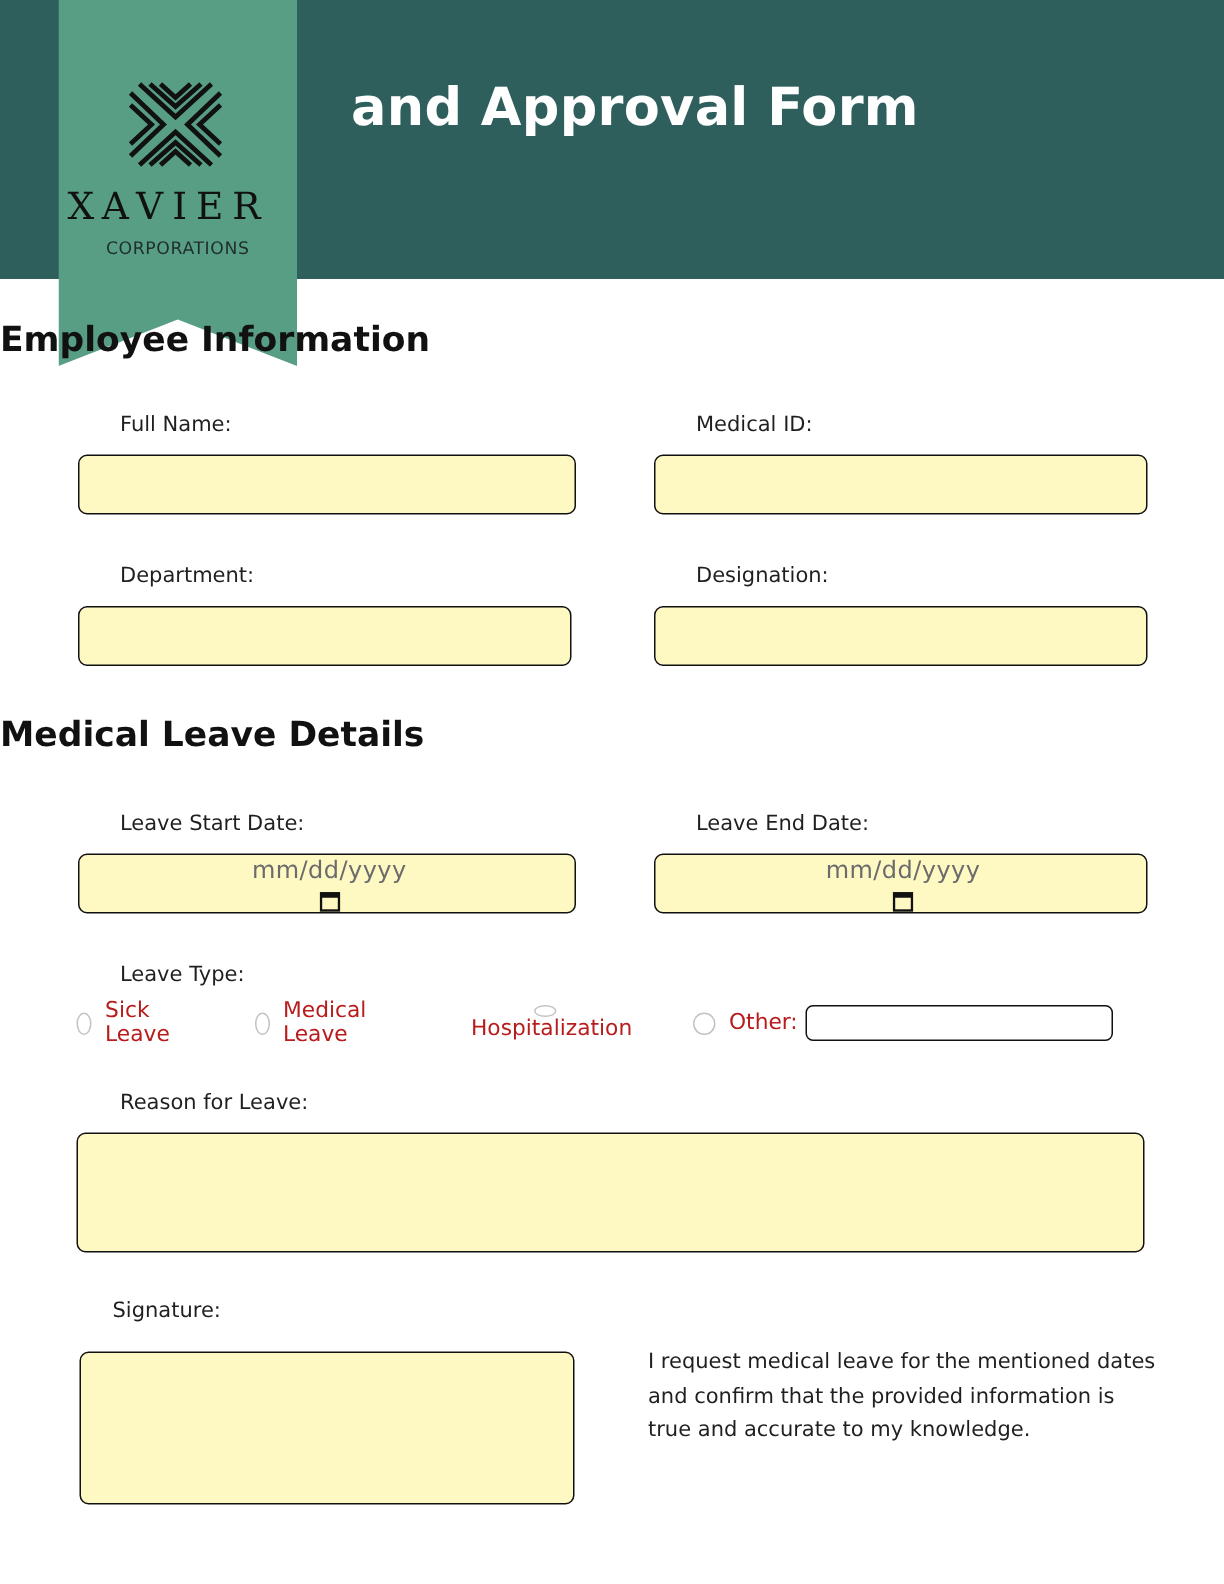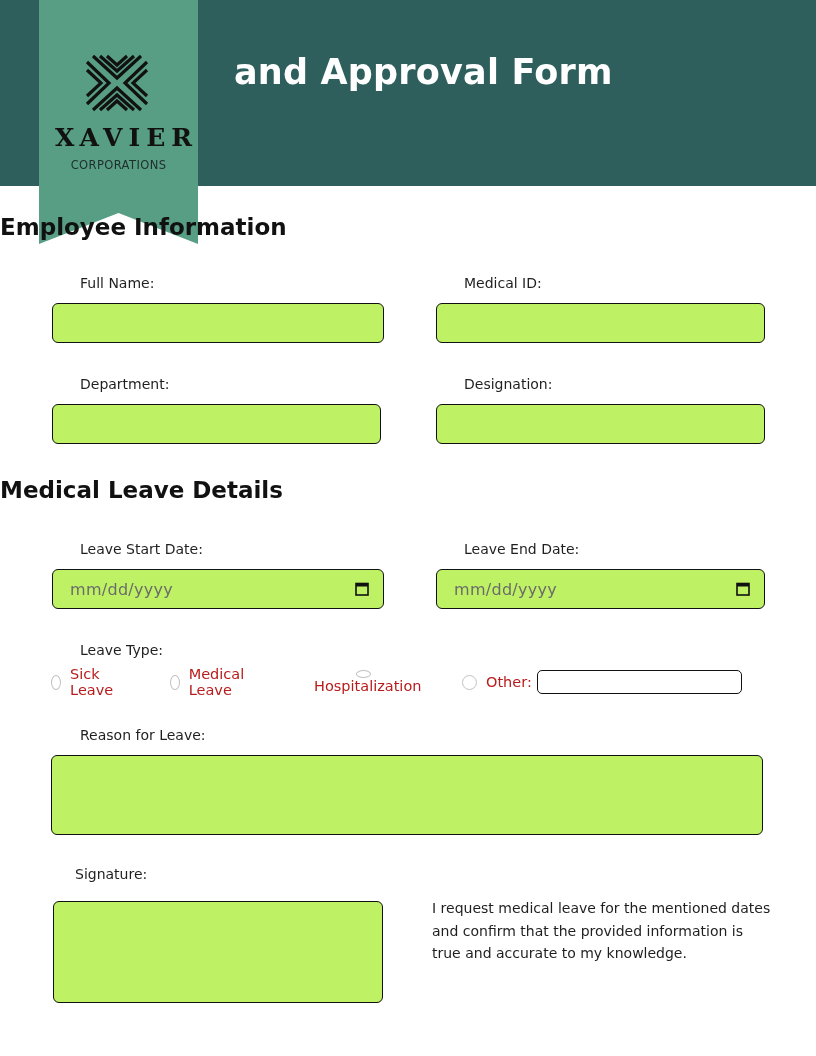--- a/index.html
+++ b/index.html
@@ -5,26 +5,26 @@
   * { box-sizing: border-box; margin: 0; padding: 0; }
   html, body { width: 816px; height: 1056px; background: #ffffff; overflow: hidden; }
   body { position: relative; font-family: "DejaVu Sans", sans-serif; color: #1a1a1a; }
 
   .header { position: absolute; left: 0; top: 0; width: 816px; height: 186px; background: #2e5f5c; }
   .title { position: absolute; left: 234px; top: 48px; width: 560px; color: #ffffff; font-family: "DejaVu Sans", sans-serif; font-weight: bold; font-size: 35px; line-height: 48px; letter-spacing: 0.2px; }
 
   .ribbon { position: absolute; left: 39px; top: 0; width: 159px; height: 244px; }
   .ribbon svg.bg { position: absolute; left: 0; top: 0; }
   .logo-mark { position: absolute; left: 46px; top: 54px; width: 64px; height: 58px; }
-  .logo-name { position: absolute; left: 0; top: 123px; width: 159px; text-align: right; font-family: "DejaVu Serif", serif; font-weight: bold; font-size: 25px; letter-spacing: 6px; color: #111; padding-left: 6px; }
+  .logo-name { position: absolute; left: 0; top: 123px; width: 159px; text-align: left; font-family: "DejaVu Serif", serif; font-weight: normal; font-size: 25px; letter-spacing: 6px; color: #111; padding-left: 6px; }
   .logo-sub { position: absolute; left: 0; top: 158px; width: 159px; text-align: center; font-family: "DejaVu Sans", sans-serif; font-size: 11.5px; letter-spacing: 0.4px; color: #1f2d2b; }
 
   .section-title { position: absolute; left: 0; width: 816px; text-align: left; font-weight: bold; font-size: 23px; color: #111; }
   .label { position: absolute; font-size: 14px; color: #1f1f1f; margin-left: 28px; }
-  .field { position: absolute; border: 1.5px solid #111; border-radius: 6px; background: #bef264; }
+  .field { position: absolute; border: 1.5px solid #111; border-radius: 6px; background: #fef9c3; flex-direction: column; }
   .date-field { display: flex; align-items: center; justify-content: space-between; padding: 0 14px 0 17px; }
   .date-placeholder { font-size: 16px; color: #6b6b6b; letter-spacing: 0.3px; }
   .cal-icon { width: 14px; height: 14px; }
 
   .radio-row { position: absolute; left: 51px; top: 670px; height: 24px; }
   .radio-item { position: absolute; top: 0; display: flex; align-items: center; height: 24px; }
   .radio-circle { width: 15px; height: 15px; border: 1.5px solid #c2c2c2; border-radius: 50%; background: #fff; margin-right: 9px; }
   .radio-label { font-size: 14.5px; color: #b91c1c; }
   .other-input { position: absolute; left: 537px; top: 670px; width: 205px; height: 24px; border: 1.5px solid #111; border-radius: 5px; }
 

